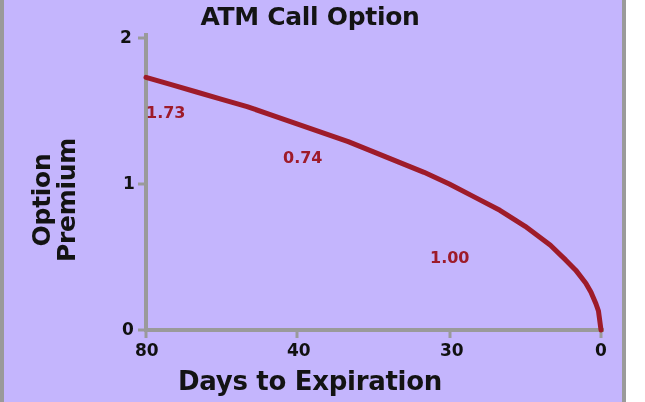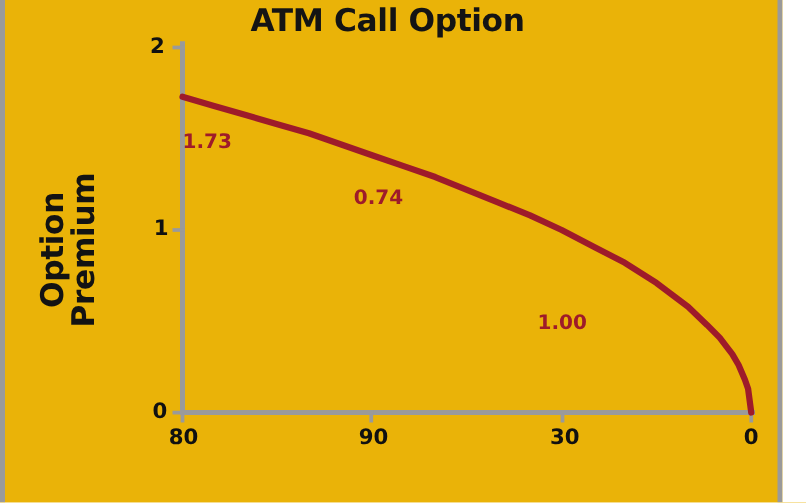--- a/index.html
+++ b/index.html
@@ -4,21 +4,21 @@
 <style>
   html, body {
     margin: 0;
     padding: 0;
     background: #ffffff;
   }
   #page {
     position: relative;
     width: 645px;
     height: 402px;
-    background: #eab308;
+    background: #c4b5fd;
     overflow: hidden;
     font-family: "DejaVu Sans", sans-serif;
   }
   
   .frame-left {
     position: absolute;
     left: 0px; top: 0px;
     width: 4px; height: 402px;
     background: #9a9a9a;
   }
@@ -150,28 +150,29 @@
     <line x1="601" y1="328" x2="601" y2="338" stroke="#9a9a9a" stroke-width="3"></line>
 
     <polyline id="data-curve" fill="none" stroke="#9e1b2a" stroke-width="5" stroke-linecap="round" stroke-linejoin="round" points="146.00,77.42 171.28,84.72 196.56,92.02 221.83,99.32 247.11,106.62 272.39,115.38 297.67,124.14 322.94,132.90 348.22,141.66 373.50,151.88 398.78,162.10 424.06,172.32 449.33,184.00 474.61,197.14 499.89,210.28 525.17,226.34 550.44,245.32 565.61,259.92 575.72,270.14 585.83,283.28 590.89,292.04 595.94,303.72 598.47,311.02 601.00,330.00"></polyline>
   </svg>
 
   <div class="tick-label ytick-2">2</div>
   <div class="tick-label ytick-1">1</div>
   <div class="tick-label ytick-0">0</div>
 
   <div class="tick-label xtick-90">80</div>
-  <div class="tick-label xtick-60">90</div>
+  <div class="tick-label xtick-60">40</div>
   <div class="tick-label xtick-30">30</div>
   <div class="tick-label xtick-0">0</div>
 
   <div class="data-label dl-0">1.73</div>
   <div class="data-label dl-1">0.74</div>
   <div class="data-label dl-2">1.00</div>
 
+  <div class="xaxis-title">Days to Expiration</div>
 
   <div class="yaxis-title-wrap">
     <div class="yaxis-title-line">Option</div>
     <div class="yaxis-title-line">Premium</div>
   </div>
 
   <div class="frame-right"></div>
   <div class="frame-far-right"></div>
 
 </div>

